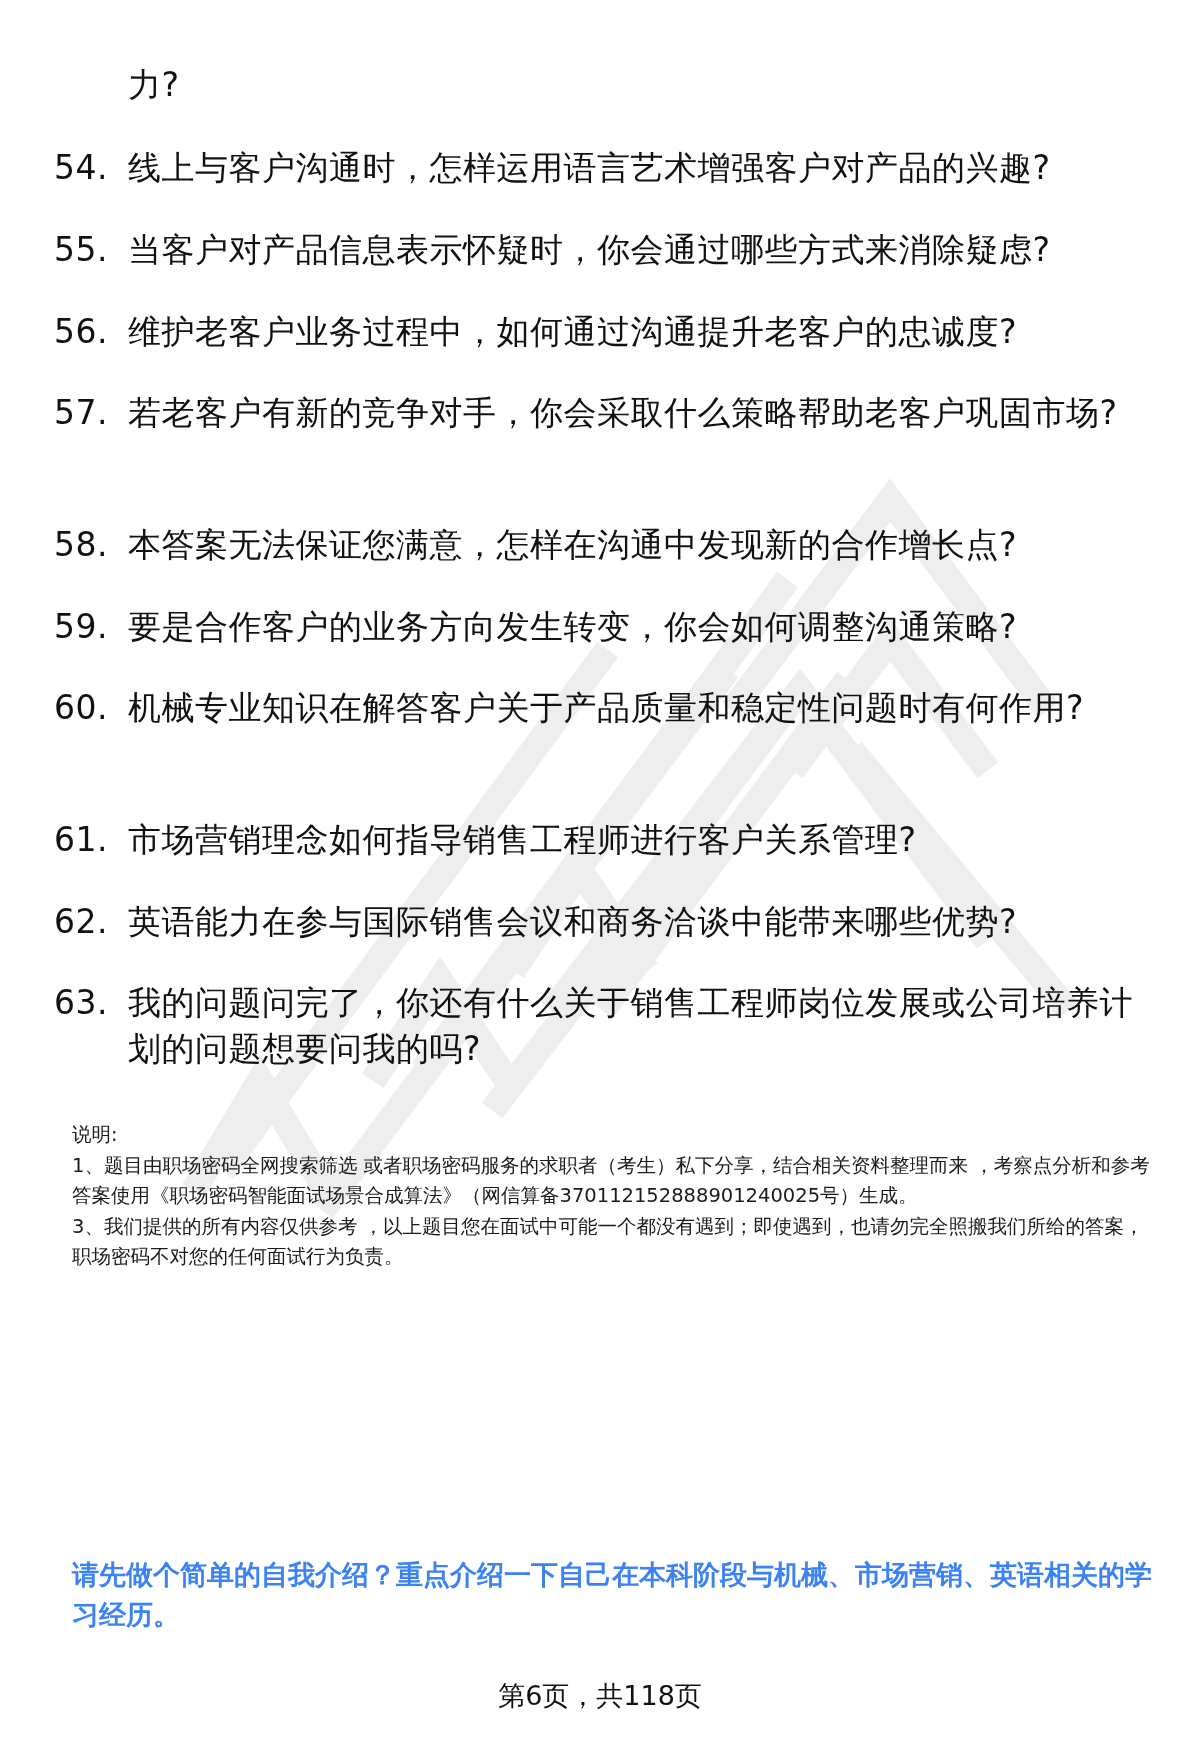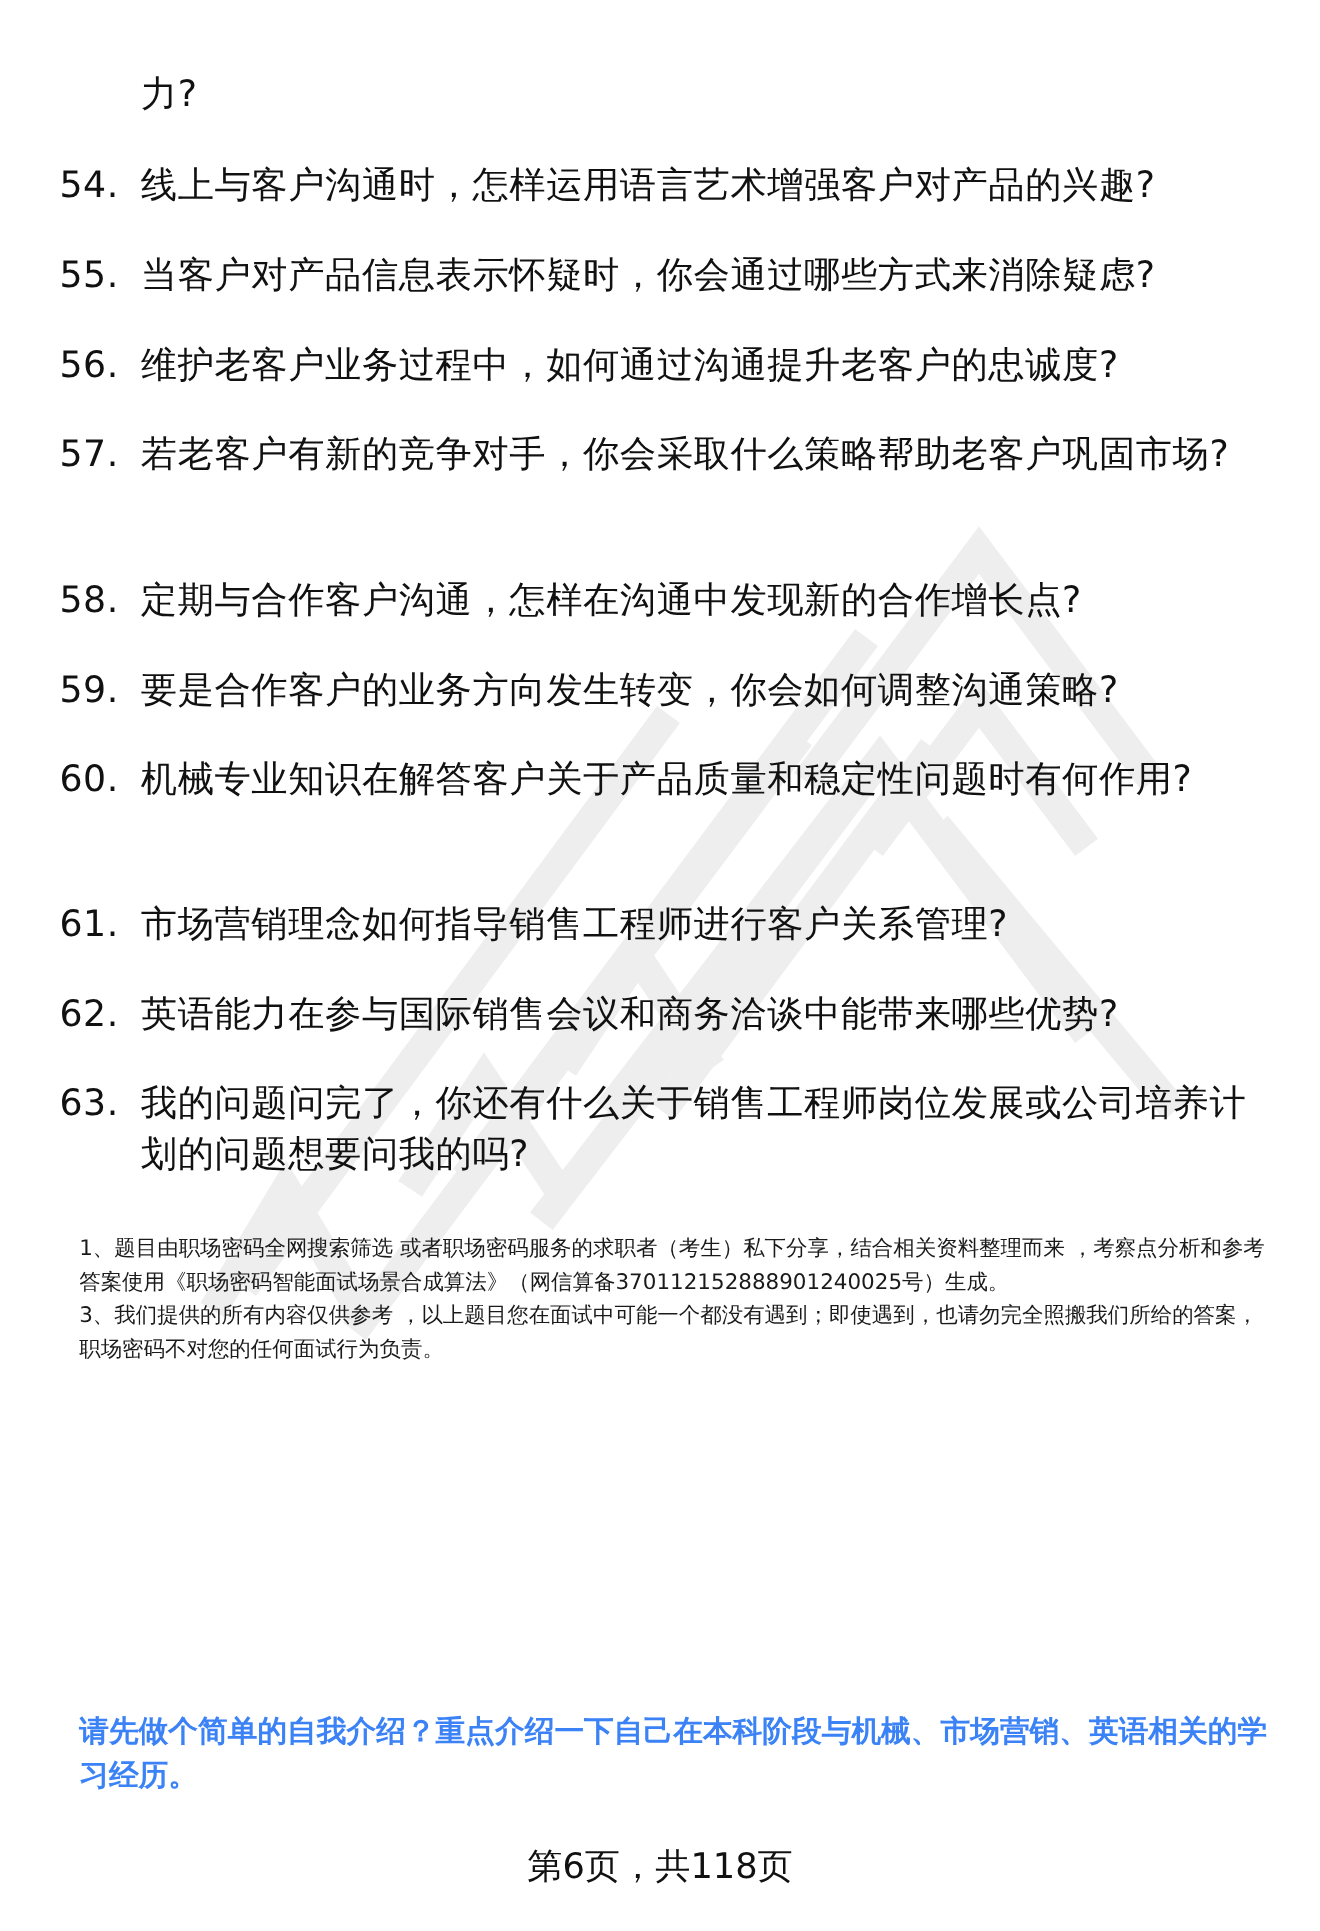--- a/index.html
+++ b/index.html
@@ -75,21 +75,21 @@
       line-height: 40px;
       font-weight: bold;
       color: #3b82f6;
     }
     .page-footer {
       position: absolute;
       left: 0;
       top: 1676px;
       width: 1200px;
       text-align: center;
-      font-size: 32px;
+      font-size: 27px;
       line-height: 40px;
       color: #111111;
     }
   </style>
 </head>
 <body>
 
 <svg class="watermark" viewBox="0 0 1200 1755" xmlns="http://www.w3.org/2000/svg">
   <g fill="none" stroke="#ececec" stroke-width="26" stroke-linecap="square" opacity="0.85">
 
@@ -130,21 +130,21 @@
     <div class="q-item" style="top:309px;">
       <span class="q-num">56.</span>
       <span class="q-text">维护老客户业务过程中，如何通过沟通提升老客户的忠诚度?</span>
     </div>
     <div class="q-item" style="top:390px;">
       <span class="q-num">57.</span>
       <span class="q-text">若老客户有新的竞争对手，你会采取什么策略帮助老客户巩固市场?</span>
     </div>
     <div class="q-item" style="top:522px;">
       <span class="q-num">58.</span>
-      <span class="q-text">定期与合作客户沟通，怎样在沟通中发现新的合作增长点?</span>
+      <span class="q-text">本答案无法保证您满意，怎样在沟通中发现新的合作增长点?</span>
     </div>
     <div class="q-item" style="top:604px;">
       <span class="q-num">59.</span>
       <span class="q-text">要是合作客户的业务方向发生转变，你会如何调整沟通策略?</span>
     </div>
     <div class="q-item" style="top:685px;">
       <span class="q-num">60.</span>
       <span class="q-text">机械专业知识在解答客户关于产品质量和稳定性问题时有何作用?</span>
     </div>
     <div class="q-item" style="top:817px;">
@@ -155,20 +155,21 @@
       <span class="q-num">62.</span>
       <span class="q-text">英语能力在参与国际销售会议和商务洽谈中能带来哪些优势?</span>
     </div>
     <div class="q-item" style="top:980px;">
       <span class="q-num">63.</span>
       <span class="q-text">我的问题问完了，你还有什么关于销售工程师岗位发展或公司培养计划的问题想要问我的吗?</span>
     </div>
   </div>
 
   <div class="notes">
+    <p>说明:</p>
     <p>1、题目由职场密码全网搜索筛选 或者职场密码服务的求职者（考生）私下分享，结合相关资料整理而来 ，考察点分析和参考答案使用《职场密码智能面试场景合成算法》（网信算备370112152888901240025号）生成。</p>
     <p>3、我们提供的所有内容仅供参考 ，以上题目您在面试中可能一个都没有遇到；即使遇到，也请勿完全照搬我们所给的答案，职场密码不对您的任何面试行为负责。</p>
   </div>
 
   <div class="highlight">请先做个简单的自我介绍？重点介绍一下自己在本科阶段与机械、市场营销、英语相关的学习经历。</div>
 
   <div class="page-footer">第6页，共118页</div>
 
 </div>
 

